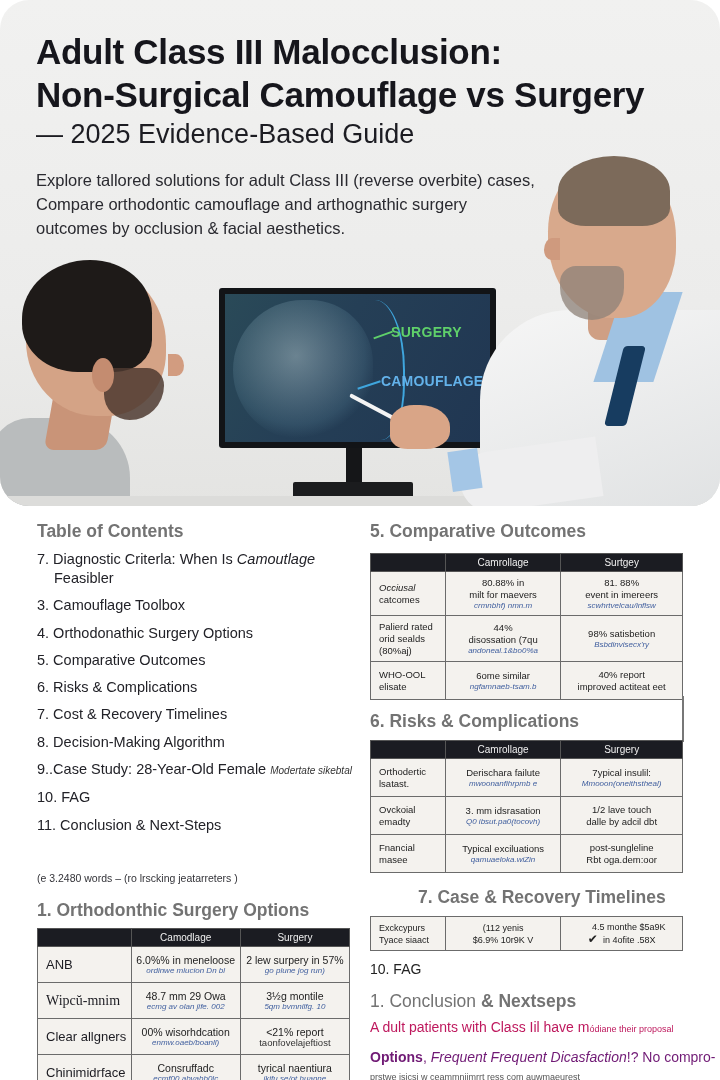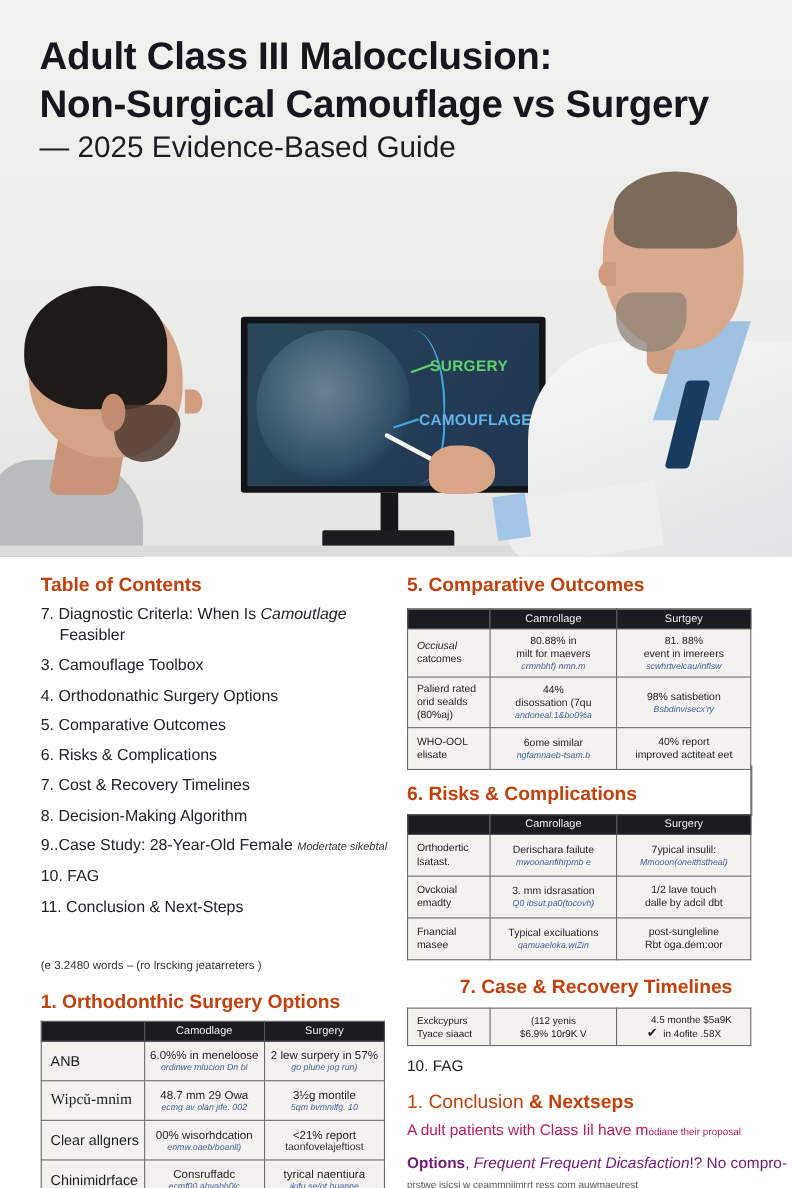--- a/index.html
+++ b/index.html
@@ -4,20 +4,21 @@
 <style>
   * { box-sizing: border-box; margin: 0; padding: 0; }
   html, body { width: 720px; height: 1080px; overflow: hidden; background: #ffffff; }
   body { font-family: "Liberation Sans", "DejaVu Sans", sans-serif; color: #1c1c22; position: relative; }
 
   
   .hero {
     position: absolute; left: 0; top: 0; width: 720px; height: 506px;
     background: linear-gradient(180deg, #f1f1f0 0%, #ececeb 60%, #e4e4e2 100%);
     overflow: hidden;
+    border-radius: 29px;
   }
   .hero-title {
     position: absolute; left: 36px; top: 30px; width: 680px;
     font-family: "Liberation Sans", sans-serif; font-weight: 700;
     font-size: 35px; line-height: 43px; color: #16161c; letter-spacing: -0.3px;
   }
   .hero-subtitle {
     position: absolute; left: 36px; top: 117px;
     font-size: 27px; line-height: 34px; color: #1c1c22; font-weight: 400;
   }
@@ -60,21 +61,21 @@
   .line-surgery { position: absolute; left: 148px; top: 40px; width: 20px; height: 1.5px; background: #5fd06a; transform: rotate(-20deg); }
   .line-camouflage { position: absolute; left: 132px; top: 90px; width: 24px; height: 1.5px; background: #3fa6de; transform: rotate(-18deg); }
   .stand { position: absolute; left: 346px; top: 448px; width: 16px; height: 36px; background: #151618; }
   .base { position: absolute; left: 293px; top: 482px; width: 120px; height: 20px; background: #1b1c1e; border-radius: 2px; }
   .desk { position: absolute; left: 0; top: 496px; width: 720px; height: 10px; background: #dcdcda; }
 
   
   .col-left { position: absolute; left: 37px; top: 506px; width: 315px; }
   .col-right { position: absolute; left: 370px; top: 506px; width: 315px; }
 
-  h2.section { font-weight: 700; font-size: 17.5px; color: #c2410c; line-height: 22px; }
+  h2.section { font-weight: 700; font-size: 17.5px; color: #737373; line-height: 22px; }
   .toc-title { position: absolute; left: 0; top: 14px; }
   .toc { position: absolute; left: 0; top: 44px; width: 320px; list-style: none; }
   .toc li { font-size: 14.5px; line-height: 19px; color: #222228; margin-bottom: 8.3px; }
   .toc li .small-it { font-style: italic; font-size: 10px; color: #333; }
   .toc li .it { font-style: italic; }
   .toc-note { position: absolute; left: 0; top: 366px; font-size: 10.5px; color: #333338; }
 
   .ortho-title { position: absolute; left: 0; top: 393px; }
 
   table.cmp { border-collapse: collapse; width: 313px; font-size: 10px; color: #222; background: #f4f2ee; }
@@ -115,20 +116,25 @@
 </style>
 </head>
 <body>
 
 <section class="hero">
   <h1 class="hero-title">
     <span>Adult Class III Malocclusion:</span><br>
     <span>Non-Surgical Camouflage vs Surgery</span>
   </h1>
   <div class="hero-subtitle">— 2025 Evidence-Based Guide</div>
+  <p class="hero-desc">
+    <span>Explore tallored solutions for adult Class III (reverse overbite) cases,</span><br>
+    <span>Compare orthodontic camouflage and arthognathic surgery</span><br>
+    <span>outcomes by occlusion &amp; facial aesthetics.</span>
+  </p>
 
   <div class="patient">
     <div class="shirt"></div>
       <div class="neck"></div>
       <div class="head"></div>
     <div class="hair"></div>
       <div class="beard"></div>
       <div class="ear"></div>
       <div class="nose"></div>
   </div>

